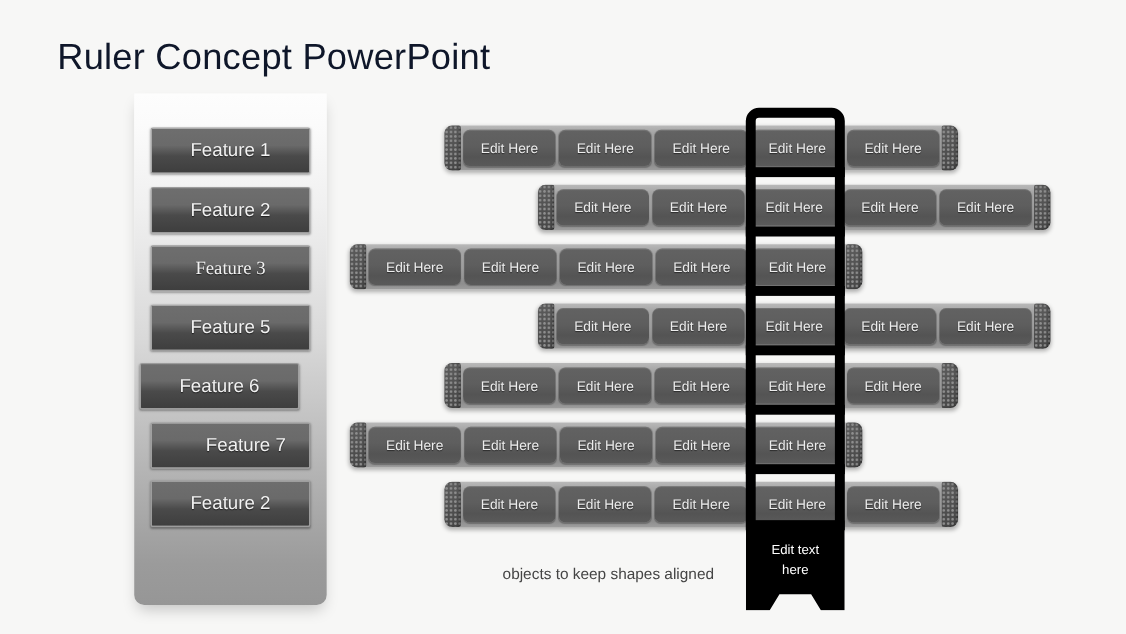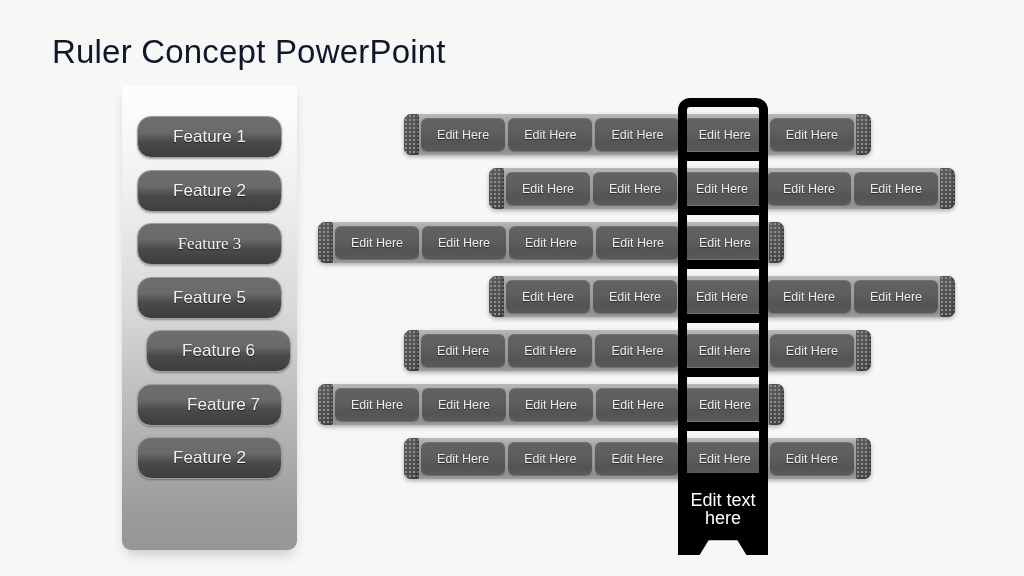--- a/index.html
+++ b/index.html
@@ -23,21 +23,21 @@
   #feature-panel{
     position:absolute;left:122px;top:85px;width:175px;height:465px;
     background:linear-gradient(to bottom,#fdfdfd 0%,#fbfbfb 6%,#f0f0f0 22%,#d9d9d9 48%,#b4b4b4 74%,#9b9b9b 92%,#969696 100%);
     border-radius:0 0 9px 9px;
     box-shadow:0 7px 14px -4px rgba(0,0,0,.22);
   }
   .feature-btn{
     position:absolute;left:15px;width:145px;height:42px;
     background:linear-gradient(to bottom,#6e6e6e 0%,#6a6a6a 38%,#4a4a4a 62%,#3e3e3e 100%);
     border:1px solid #9c9c9c;
-    border-radius:14px;
+    border-radius:2px;
     box-shadow:0 1px 2px rgba(0,0,0,.33);
     display:flex;align-items:center;justify-content:center;
     color:#f2f2f2;font-size:17px;
     text-shadow:0 1px 1px rgba(0,0,0,.6);
     box-sizing:border-box;
   }
 
   
   .bar{
     position:absolute;height:41px;
@@ -85,21 +85,21 @@
     position:absolute;left:0;width:90px;height:9px;background:#000;
   }
   #vruler .foot{
     position:absolute;left:0;top:375px;width:90px;height:82px;
     background:#000;
     clip-path:polygon(0 0,100% 0,100% 100%,76% 100%,66% 82%,34% 82%,24% 100%,0 100%);
     display:flex;align-items:flex-start;justify-content:center;
     box-sizing:border-box;padding-top:18px;
   }
   #vruler .foot-label{
-    color:#fff;font-size:18px;line-height:18px;text-align:center;
+    color:#fff;font-size:12px;line-height:18px;text-align:center;
     pointer-events:auto;
   }
 
   
   #caption{
     position:absolute;left:403px;top:494px;width:300px;
     text-align:center;color:#444;font-size:14px;line-height:18px;
     z-index:5;
   }
 </style>
@@ -118,21 +118,21 @@
       </div>
       <div class="feature-btn" style="left: 137px; top: 169.5px;">
         <span>Feature 2</span>
       </div>
       <div class="feature-btn" style="left: 137px; top: 223px; font-family: Liberation Serif, serif;">
         <span>Feature 3</span>
       </div>
       <div class="feature-btn" style="left: 137px; top: 276.5px;">
         <span>Feature 5</span>
       </div>
-      <div class="feature-btn" style="left: 146px; top: 330px;">
+      <div class="feature-btn" style="left: 127px; top: 330px;">
         <span>Feature 6</span>
       </div>
       <div class="feature-btn" style="left: 137px; top: 383.5px; padding-left: 28px;">
         <span>Feature 7</span>
       </div>
       <div class="feature-btn" style="left: 137px; top: 437px;">
         <span>Feature 2</span>
       </div>
     </div>
 
@@ -227,15 +227,16 @@
     <div class="foot">
       <div class="foot-label">
         <span>Edit text</span><br>
         <span>here</span>
       </div>
     </div>
   </div>
 
   <div id="caption">
     <br>
+    <span>objects to keep shapes aligned</span>
   </div>
 
 </div>
 
 </body></html>

